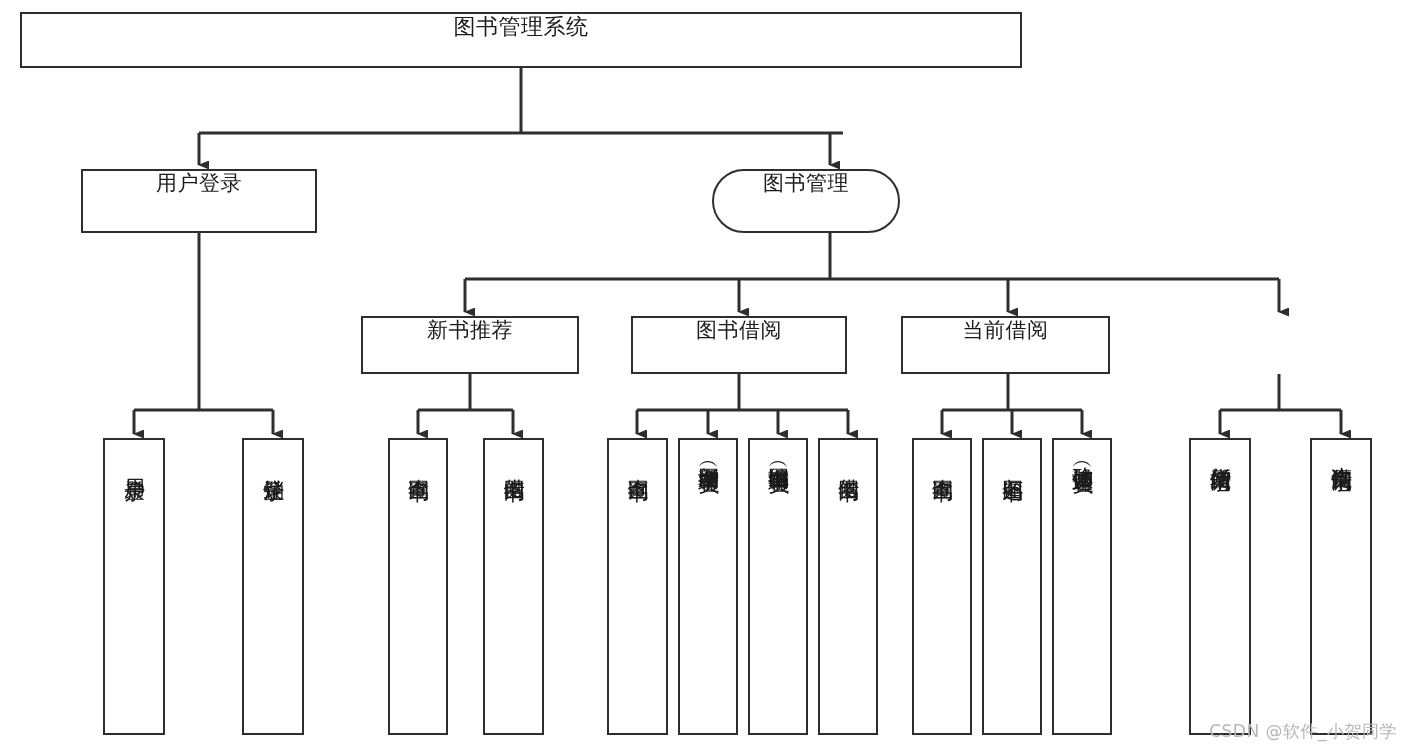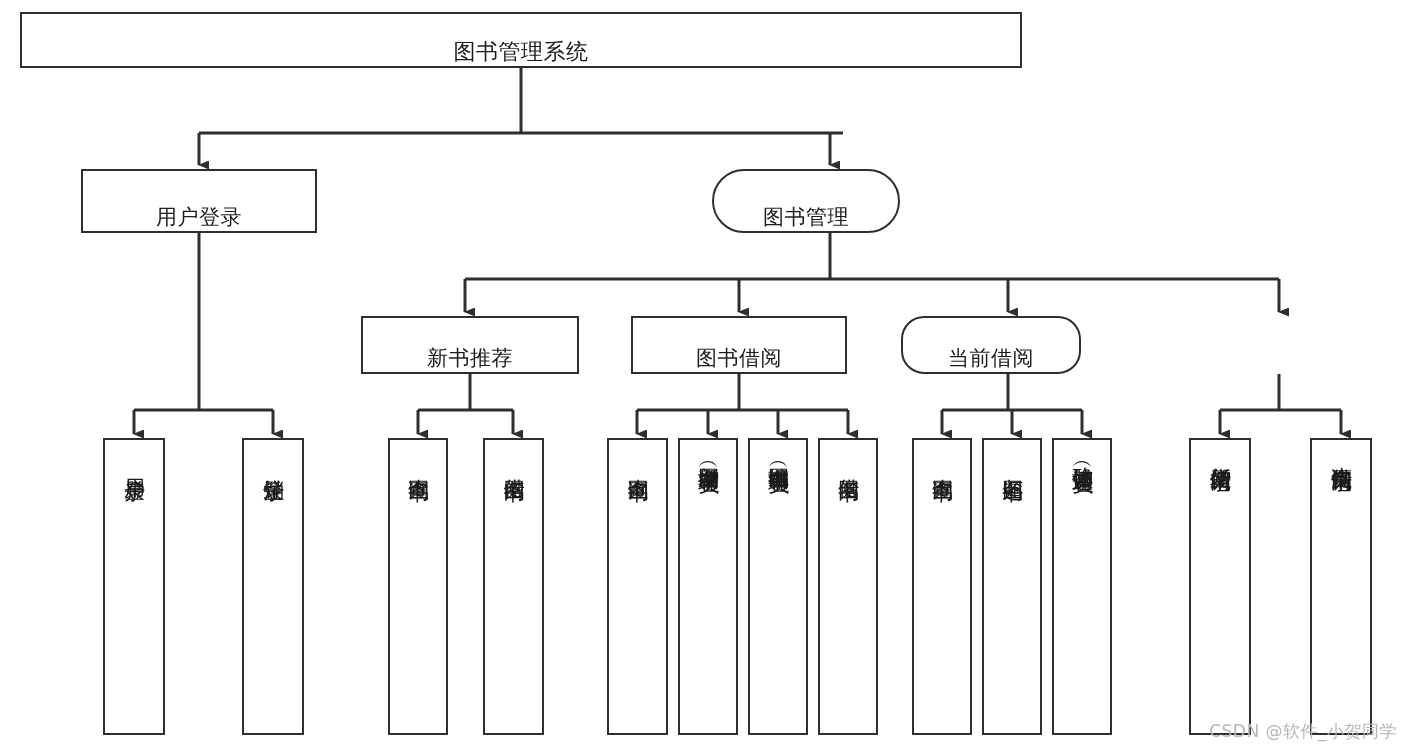--- a/index.html
+++ b/index.html
@@ -24,21 +24,21 @@
     top: 0;
     width: 1405px;
     height: 747px;
   }
   .node {
     position: absolute;
     box-sizing: border-box;
     background: #ffffff;
     border: 2px solid #2e2e2e;
     display: flex;
-    align-items: flex-end;
+    align-items: flex-start;
     justify-content: center;
     z-index: 3;
   }
   .node-label {
     color: #1b1b1b;
     font-size: 21px;
     line-height: 1.22;
     letter-spacing: 0.5px;
     white-space: nowrap;
     text-align: center;
@@ -136,21 +136,21 @@
   <div class="node" style="left:712px; top:169px; width:188px; height:64px;border-radius:32px;">
     <span class="node-label">图书管理</span>
   </div>
 
   <div class="node" style="left:361px; top:316px; width:218px; height:58px;">
     <span class="node-label">新书推荐</span>
   </div>
   <div class="node" style="left:631px; top:316px; width:216px; height:58px;font-family:Liberation Serif, serif;">
     <span class="node-label">图书借阅</span>
   </div>
-  <div class="node" style="left:901px; top:316px; width:180px; height:58px;border-radius:23px;">
+  <div class="node" style="left:901px; top:316px; width:209px; height:58px;">
     <span class="node-label">当前借阅</span>
   </div>
 
   <div class="node leaf" style="left:103px; top:438px; width:62px; height:297px;">
     <span class="node-label">用户登录</span>
   </div>
   <div class="node leaf" style="left:242px; top:438px; width:62px; height:297px;">
     <span class="node-label">注销登录</span>
   </div>
   <div class="node leaf" style="left:388px; top:438px; width:60px; height:297px;">

